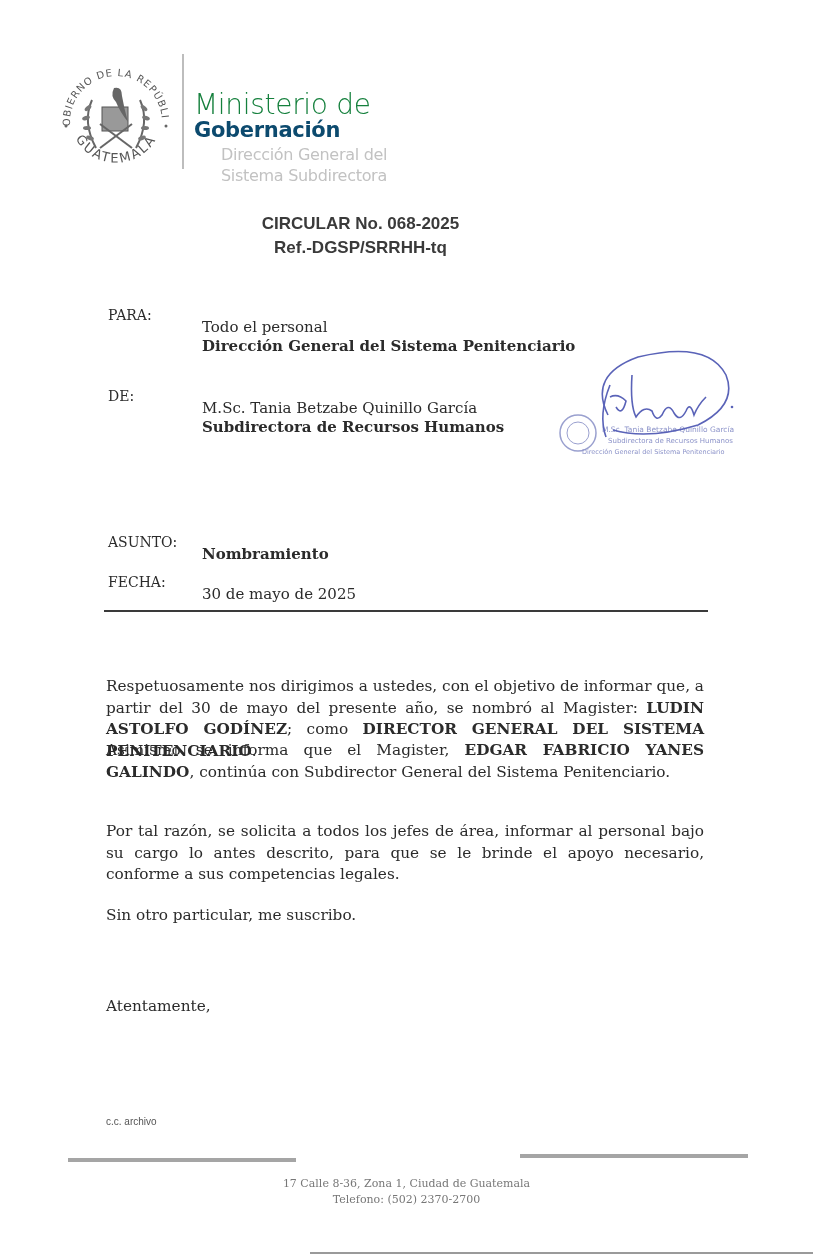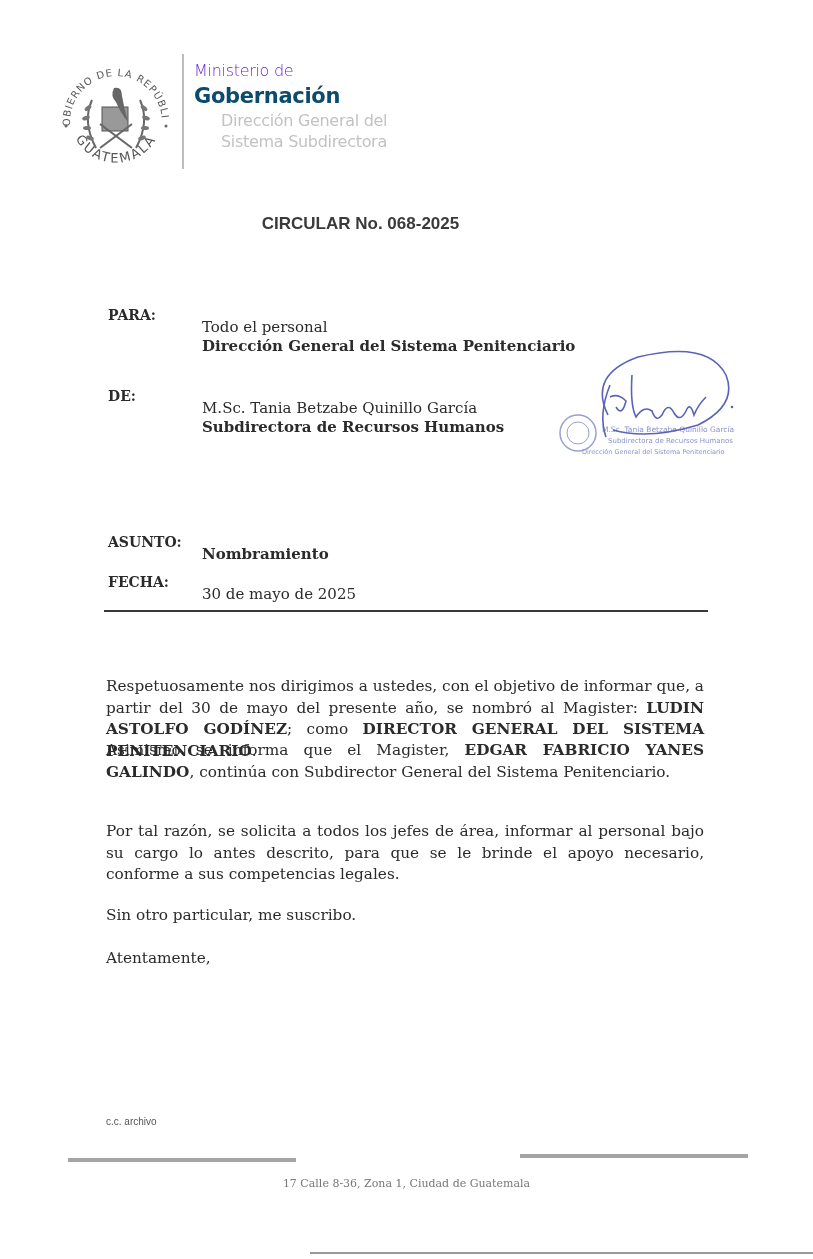--- a/index.html
+++ b/index.html
@@ -2,30 +2,30 @@
 <html><head>
 <meta charset="utf-8">
 <style>
   html, body { margin: 0; padding: 0; background: #ffffff; }
   body { width: 813px; height: 1259px; position: relative; overflow: hidden; font-family: "DejaVu Serif", serif; color: #2b2b2b; }
 
   .letterhead { position: absolute; left: 52px; top: 52px; width: 340px; height: 130px; }
   .seal { position: absolute; left: 0; top: 0; width: 128px; height: 128px; }
   .lh-divider { position: absolute; left: 130px; top: 2px; width: 2px; height: 115px; background: #bdbdbd; }
   .lh-text { position: absolute; left: 142px; top: 6px; font-family: "DejaVu Sans", sans-serif; }
-  .lh-ministerio { font-size: 16px; color: #6d28d9; font-weight: 300; line-height: 26px; letter-spacing: -0.3px; }
+  .lh-ministerio { font-size: 28px; color: #15803d; font-weight: 300; line-height: 26px; letter-spacing: -0.3px; margin-top: 34px; }
   .lh-gobernacion { font-size: 21px; color: #0c4a6e; font-weight: bold; line-height: 24px; letter-spacing: -0.3px; }
   .lh-direccion { font-size: 16px; color: #c2c2c2; line-height: 21px; margin-top: 2px; letter-spacing: -0.3px; margin-left: 27px; }
 
   .title-block { position: absolute; left: 0; width: 721px; top: 212px; text-align: center; font-family: "Liberation Sans", sans-serif; font-weight: bold; color: #3a3a3a; }
   .title-block .circ { font-size: 17px; line-height: 24px; }
   .title-block .ref { font-size: 17px; line-height: 24px; }
 
   .field { position: absolute; left: 108px; font-size: 15px; line-height: 19px; }
-  .field .label { position: absolute; left: 0; top: 0; font-weight: bold; font-size: 14px; }
+  .field .label { position: absolute; left: 0; top: 0; font-weight: normal; font-size: 14px; }
   .field .val { position: absolute; left: 94px; top: 0; white-space: nowrap; margin-top: 12px; }
 
   .sig { position: absolute; left: 548px; top: 345px; width: 195px; height: 125px; }
 
   .hr { position: absolute; left: 104px; top: 610px; width: 604px; height: 2px; background: #3a3a3a; }
 
   .body-text { position: absolute; left: 106px; width: 598px; font-size: 15.3px; line-height: 21.5px; text-align: justify; }
   .body-text b { font-weight: bold; }
 
   .cc { position: absolute; left: 106px; top: 1116px; font-family: "Liberation Sans", sans-serif; font-size: 10px; color: #555; }
@@ -76,20 +76,21 @@
   <div class="lh-text">
     <div class="lh-ministerio">Ministerio de</div>
     <div class="lh-gobernacion">Gobernación</div>
     <div class="lh-direccion">Dirección General del</div>
     <div class="lh-direccion" style="margin-top:0">Sistema Subdirectora</div>
   </div>
 </div>
 
 <div class="title-block">
   <div class="circ">CIRCULAR No. 068-2025</div>
+  <div class="ref">Ref.-DGSP/SRRHH-tq</div>
 </div>
 
 <div class="field" style="top:306px;">
   <span class="label">PARA:</span>
   <div class="val">
     <div>Todo el personal</div>
     <div style="font-weight:bold">Dirección General del Sistema Penitenciario</div>
   </div>
 </div>
 
@@ -129,24 +130,25 @@
 </div>
 
 <div class="body-text" style="top:740px;">
   <span>Asimismo se informa que el Magister, </span><b>EDGAR FABRICIO YANES GALINDO</b><span>, continúa con Subdirector General del Sistema Penitenciario.</span>
 </div>
 
 <div class="body-text" style="top:821px;">Por tal razón, se solicita a todos los jefes de área, informar al personal bajo su cargo lo antes descrito, para que se le brinde el apoyo necesario, conforme a sus competencias legales.</div>
 
 <div class="body-text" style="top:905px;">Sin otro particular, me suscribo.</div>
 
-<div class="body-text" style="top:948px;">Atentamente,</div>
+<div class="body-text" style="top:996px;">Atentamente,</div>
 
 <div class="cc">c.c. archivo</div>
 
 <div class="footer-line" style="left:68px; top:1158px; width:228px;"></div>
 <div class="footer-line" style="left:520px; top:1154px; width:228px;"></div>
 
 <div class="footer-address">
   <div>17 Calle 8-36, Zona 1, Ciudad de Guatemala</div>
+  <div>Telefono: (502) 2370-2700</div>
 </div>
 
 <div class="bottom-line"></div>
 
 </body></html>

